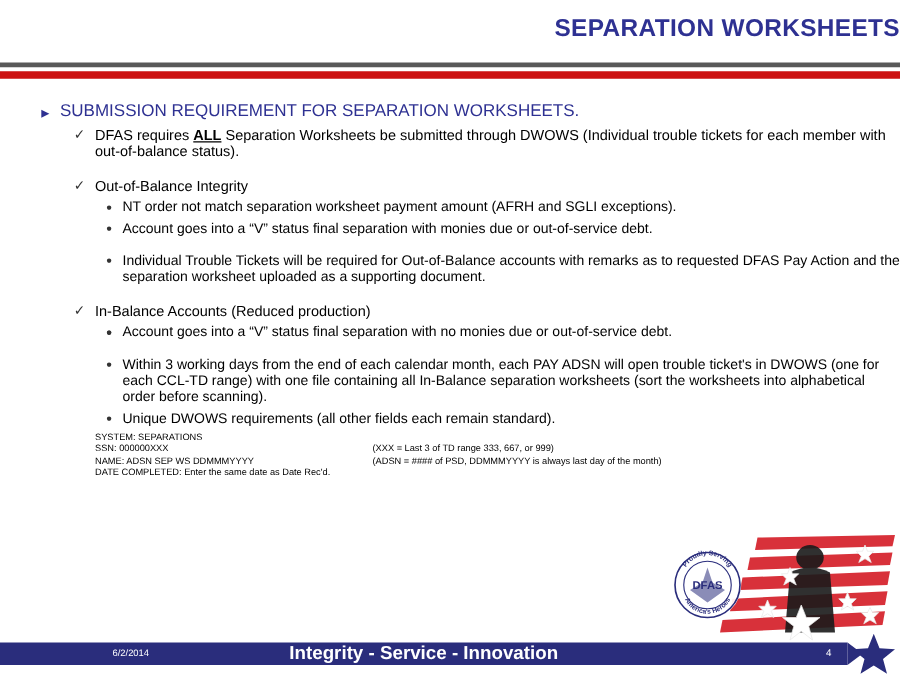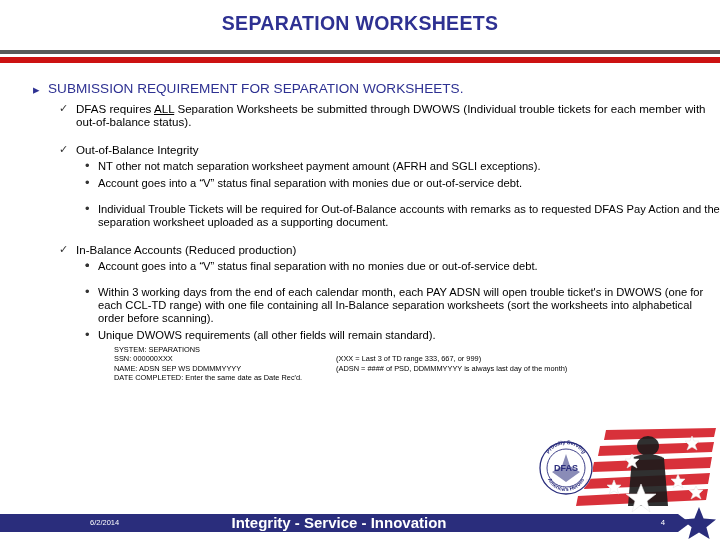--- a/index.html
+++ b/index.html
@@ -22,21 +22,21 @@
     background: #ffffff;
     overflow: hidden;
   }
 
   
   .title-area {
     position: absolute;
     left: 0;
     top: 10px;
     width: 720px;
-    text-align: center;
+    text-align: right;
   }
   .slide-title {
     font-size: 19.5px;
     font-weight: bold;
     color: #2e3192;
     letter-spacing: 0.3px;
     font-family: "Liberation Sans", sans-serif;
     line-height: 26px;
   }
 
@@ -121,41 +121,41 @@
     left: 85px;
     top: -1px;
     color: #333333;
     font-size: 13px;
     line-height: 13px;
   }
 
   .spacer-sm { height: 9px; }
 
   .detail-block {
-    padding-left: 114px;
+    padding-left: 76px;
     margin-top: 3px;
   }
   .detail-row {
     position: relative;
     font-size: 7.4px;
     line-height: 9.3px;
     color: #000000;
     white-space: nowrap;
   }
   .detail-row .dleft {
     display: inline-block;
   }
   .detail-row .dright {
     position: absolute;
     left: 222px;
     top: 0;
     text-align: right;
   }
 
-  u.ul { text-decoration: underline; font-weight: normal; }
+  u.ul { text-decoration: underline; font-weight: bold; }
 
   
   .graphic {
     position: absolute;
     left: 528px;
     top: 428px;
     width: 192px;
     height: 88px;
   }
 
@@ -243,21 +243,21 @@
 
     <div class="spacer-sm"></div>
 
     <div class="lvl2">
       <span class="mark">✓</span>
       <span>Out-of-Balance Integrity</span>
     </div>
 
     <div class="lvl3">
       <span class="mark">•</span>
-      <span>NT other not match separation worksheet payment amount (AFRH and SGLI exceptions).</span>
+      <span>NT order not match separation worksheet payment amount (AFRH and SGLI exceptions).</span>
     </div>
     <div class="lvl3">
       <span class="mark">•</span>
       <span>Account goes into a “V” status final separation with monies due or out-of-service debt.</span>
     </div>
 
     <div class="spacer-sm"></div>
 
     <div class="lvl3">
       <span class="mark">•</span>
@@ -280,21 +280,21 @@
     </div>
 
     <div class="spacer-sm"></div>
 
     <div class="lvl3">
       <span class="mark">•</span>
       <span>Within 3 working days from the end of each calendar month, each PAY ADSN will open trouble ticket's in DWOWS (one for each CCL-TD range) with one file containing all In-Balance separation worksheets (sort the worksheets into alphabetical order before scanning).</span>
     </div>
     <div class="lvl3">
       <span class="mark">•</span>
-      <span>Unique DWOWS requirements (all other fields will remain standard).</span>
+      <span>Unique DWOWS requirements (all other fields each remain standard).</span>
     </div>
 
     <div class="detail-block">
       <div class="detail-row">
         <span class="dleft">SYSTEM:  SEPARATIONS</span>
         <span class="dright"></span>
       </div>
       <div class="detail-row">
         <span class="dleft">SSN:  000000XXX</span>
         <span class="dright">(XXX = Last 3 of TD range 333, 667, or 999)</span>

